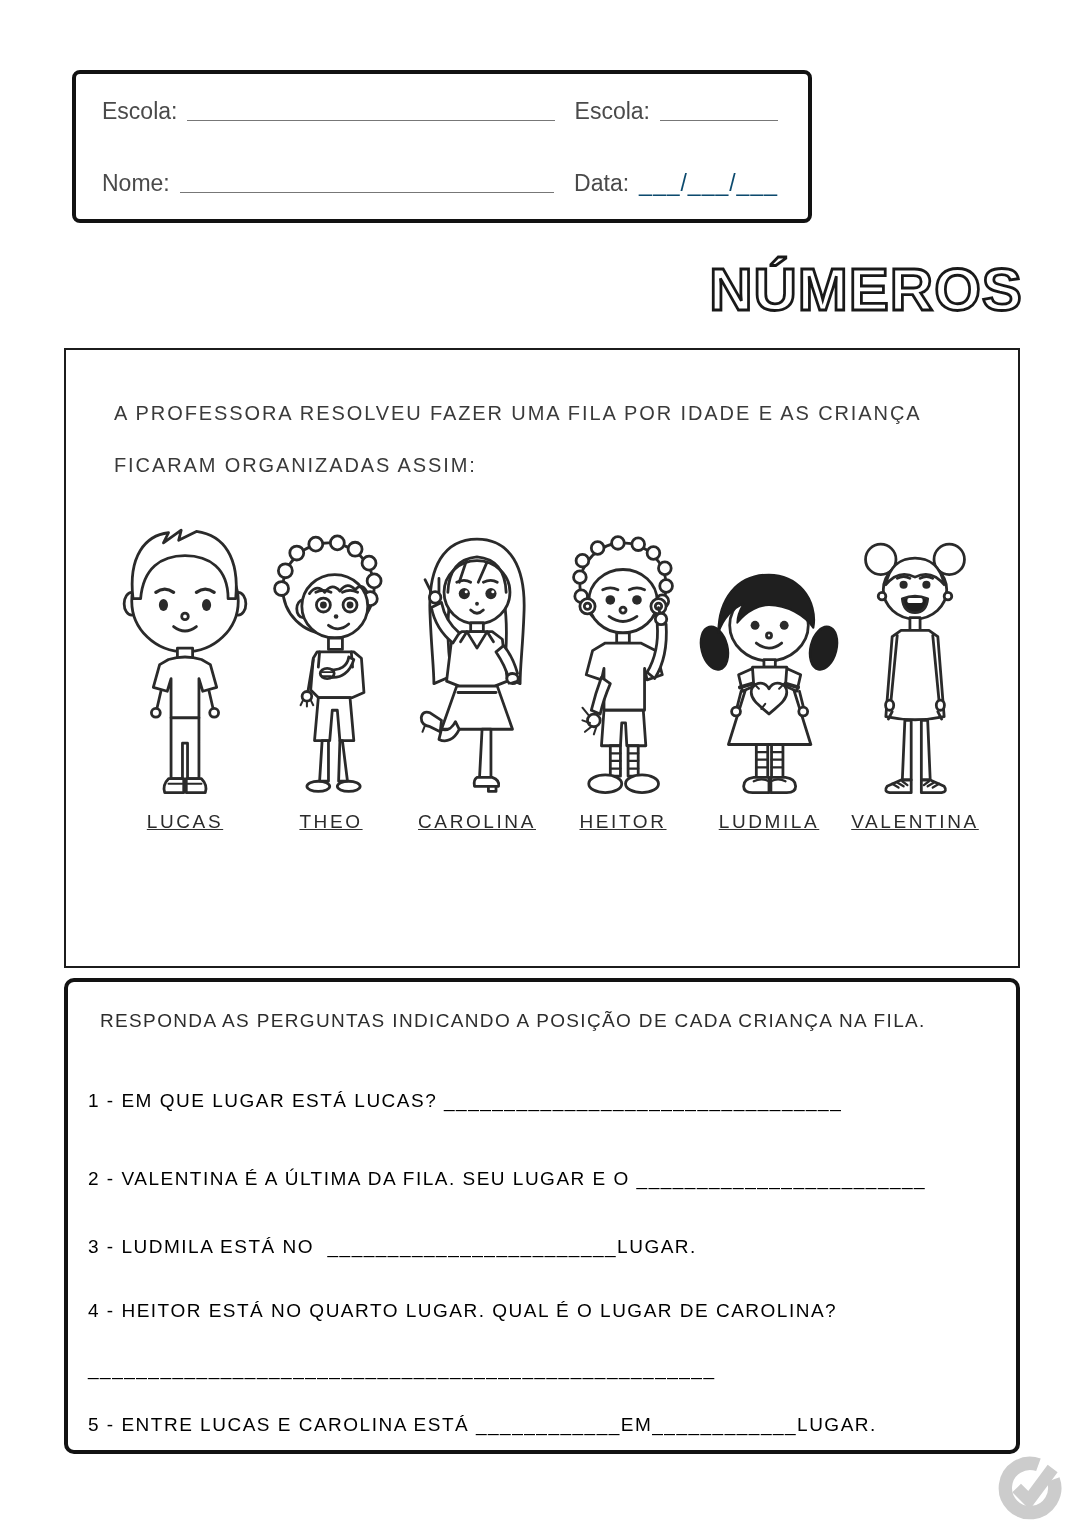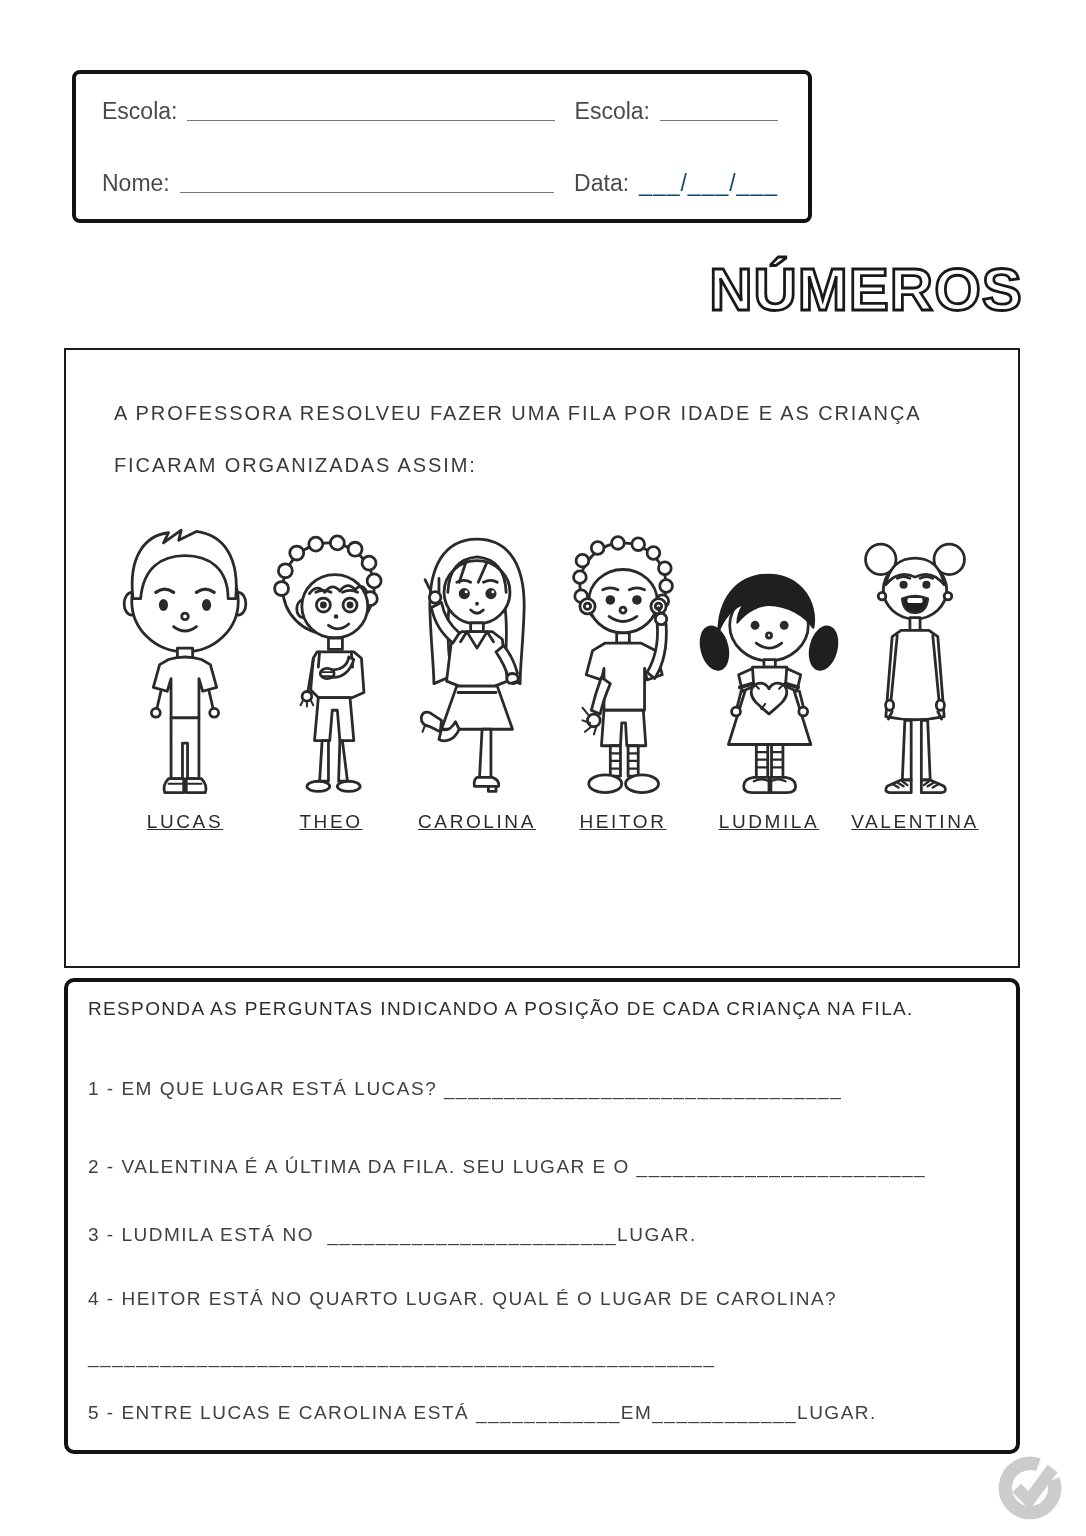--- a/index.html
+++ b/index.html
@@ -44,23 +44,23 @@
   .child svg { display:block; }
   .child-name { margin-top:8px; font-size:19px; letter-spacing:2.6px; color:#2b2b2b; white-space:pre; }
 
   
   .questions-box {
     position:absolute; left:64px; top:978px; width:956px; height:476px;
     border:4px solid #121212; border-radius:10px;
     padding:16px 20px 0 20px;
   }
   .q-intro {
-    margin:0; font-size:19px; letter-spacing:1.35px; color:#2d2d2d; white-space:pre;
-  }
-  .q { margin:0; font-size:19px; letter-spacing:1.5px; color:#404040; white-space:pre; }
+    margin:12px; font-size:19px; letter-spacing:1.35px; color:#2d2d2d; white-space:pre;
+  }
+  .q { margin:0; font-size:19px; letter-spacing:1.5px; color:#000000; white-space:pre; }
   .q1 { margin-top:58px; }
   .q2 { margin-top:56px; }
   .q3 { margin-top:46px; }
   .q4 { margin-top:42px; }
   .q4line { margin-top:36px; }
   .q5 { margin-top:34px; }
 
   
   .watermark { position:absolute; right:20px; bottom:12px; width:72px; height:72px; }
 </style>

